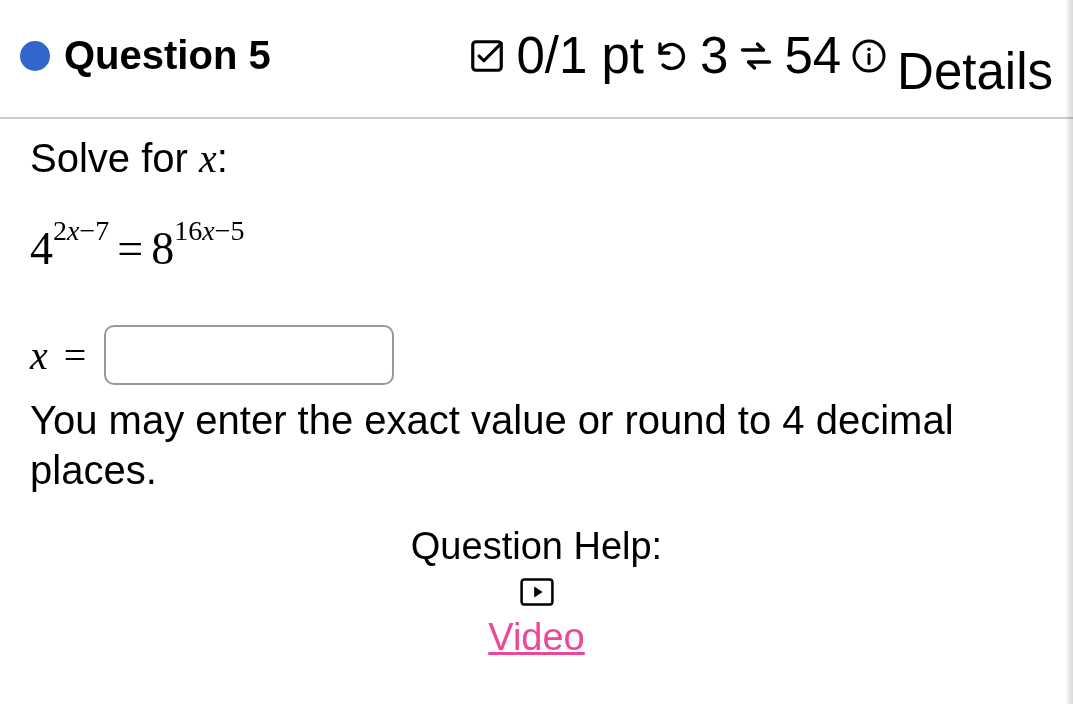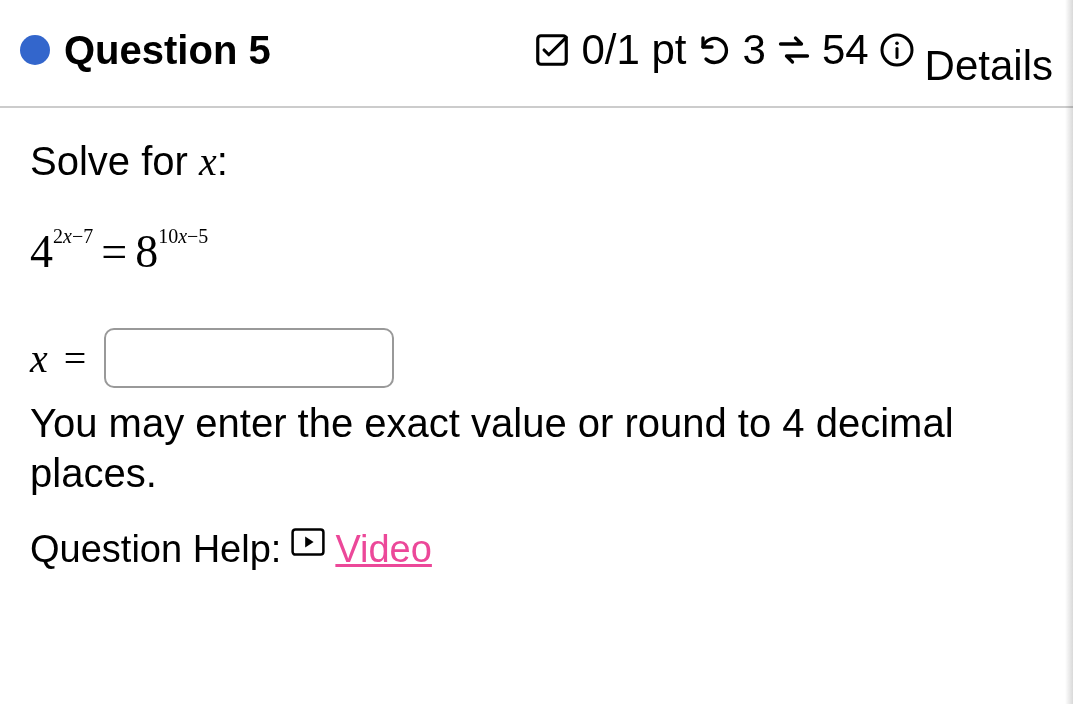--- a/index.html
+++ b/index.html
@@ -31,45 +31,45 @@
     width: 30px;
     height: 30px;
     border-radius: 50%;
     background: #3366cc;
   }
   .qtitle { font-weight: 700; font-size: 40px; }
   .qright {
     display: flex;
     align-items: center;
     gap: 10px;
-    font-size: 42px;
+    font-size: 51px;
   }
   .check-icon svg, .undo-icon svg, .loop-icon svg, .info-icon svg, .play-icon svg {
     display: block;
   }
   .details-link { cursor: default; margin-top: 32px; }
-  .content { padding: 30px 30px 0 30px; }
+  .content { padding: 16px 30px 0 30px; }
   .solve { font-size: 40px; margin-bottom: 40px; }
   .equation { font-family: "Times New Roman", serif; font-size: 46px; margin-bottom: 50px; display:flex; align-items:flex-start;}
   .base { font-size: 46px; }
-  .sup { font-size: 20px; vertical-align: super; position: relative; top: -8px; font-family: "Times New Roman", serif;}
+  .sup { font-size: 28px; vertical-align: super; position: relative; top: -8px; font-family: "Times New Roman", serif;}
   .answer-row { display: flex; align-items: center; gap: 18px; margin-bottom: 10px; }
   .xeq { font-family: "Times New Roman", serif; font-style: italic; font-size: 40px; }
   .xeq .eq { font-style: normal; margin-left:6px;}
   .answer-input {
     width: 290px;
     height: 60px;
     border: 2px solid #999;
     border-radius: 10px;
     font-size: 30px;
     padding: 0 12px;
     background: #fff;
   }
   .hint { font-size: 40px; margin-bottom: 30px; line-height:1.25;}
-  .help-row { font-size: 38px; display:flex; gap:10px;}
+  .help-row { font-size: 38px; display:flex; align-items:center; gap:10px;flex-direction:column;}
   .video-link { color: #ec4899; cursor: pointer; text-decoration: underline; }
   .shadow-right {
     position: absolute;
     right: 0; top: 0; bottom: 0;
     width: 8px;
     background: linear-gradient(to right, rgba(0,0,0,0), rgba(0,0,0,0.15));
   }
   .itx { font-style: italic; font-family:"Times New Roman",serif;}
 </style>
 </head>
@@ -117,21 +117,21 @@
   <div class="solve">
     <span>Solve for </span><span class="itx">x</span><span>:</span>
   </div>
 
   <div class="equation">
     <span>
       <span class="base">4</span><sup class="sup"><span>2</span><span class="itx">x</span><span>−7</span></sup>
     </span>
     <span style="margin:0 8px;"> = </span>
     <span>
-      <span class="base">8</span><sup class="sup"><span>10</span><span class="itx">x</span><span>−5</span></sup>
+      <span class="base">8</span><sup class="sup"><span>16</span><span class="itx">x</span><span>−5</span></sup>
     </span>
   </div>
 
   <div class="answer-row">
     <span class="xeq">
       <span>x</span><span class="eq"> =</span>
     </span>
     <input class="answer-input" type="text" value="" style="">
   </div>
 

